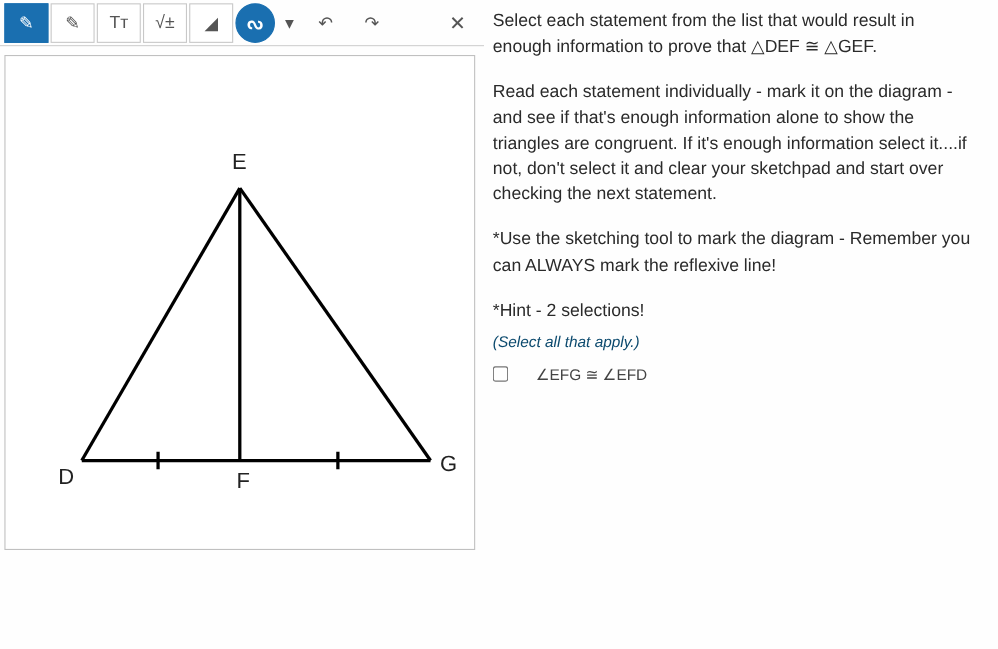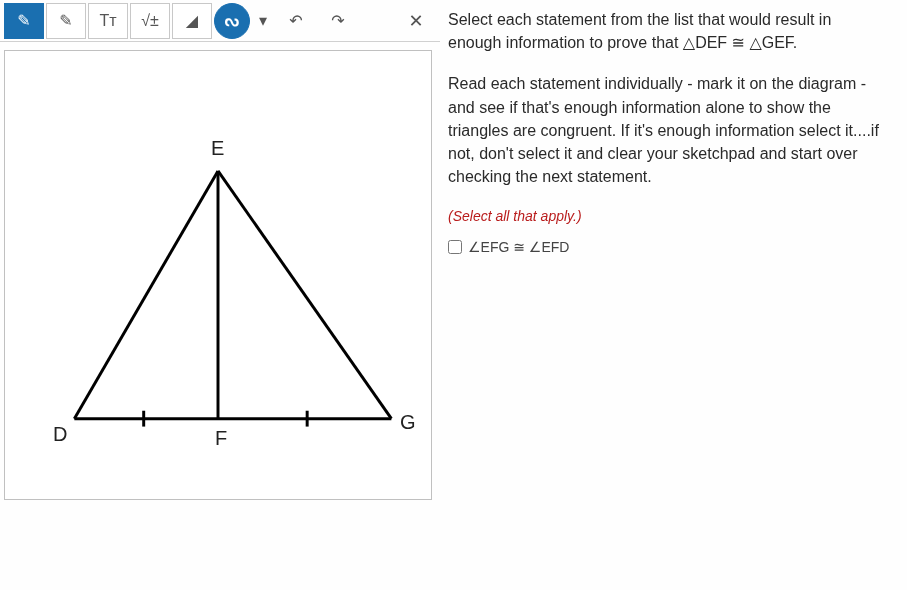--- a/index.html
+++ b/index.html
@@ -56,25 +56,25 @@
       position: relative;
     }
     .right-panel {
       flex: 1;
       padding: 8px 18px 8px 8px;
       font-size: 16px;
       line-height: 1.45;
       color: #2a2a2a;
     }
     .para { margin-bottom: 18px; }
-    .select-note { font-style: italic; font-size: 14px; color: #b91c1c; margin-bottom: 10px; }
+    .select-note { font-style: italic; font-size: 14px; color: #0c4a6e; margin-bottom: 10px; }
     .option-row {
       display: flex;
       align-items: center;
-      gap: 6px;
+      gap: 25px;
       margin: 10px 0;
       font-size: 14px;
       color: #444;
     }
     .option-row input[type=checkbox] {
       width: 14px; height: 14px;
     }
     .vertex-label {
       position: absolute;
       font-size: 20px;
@@ -133,20 +133,22 @@
       <div class="vertex-label" style="left:206px; top:86px;">E</div>
       <div class="vertex-label" style="left:48px; top:372px;">D</div>
       <div class="vertex-label" style="left:210px; top:376px;">F</div>
       <div class="vertex-label" style="left:395px; top:360px;">G</div>
     </div>
   </div>
 
   <div class="right-panel">
     <p class="para">Select each statement from the list that would result in enough information to prove that △DEF ≅ △GEF.</p>
     <p class="para">Read each statement individually - mark it on the diagram - and see if that's enough information alone to show the triangles are congruent.  If it's enough information select it....if not, don't select it and clear your sketchpad and start over checking the next statement.</p>
+    <p class="para">*Use the sketching tool to mark the diagram - Remember you can ALWAYS mark the reflexive line!</p>
+    <p class="para" style="margin-bottom:6px;">*Hint - 2 selections!</p>
     <p class="select-note">(Select all that apply.)</p>
 
     <div class="option-row">
       <input type="checkbox" style="">
       <span>∠EFG ≅ ∠EFD</span>
     </div>
   </div>
 </div>
 
 </body></html>

